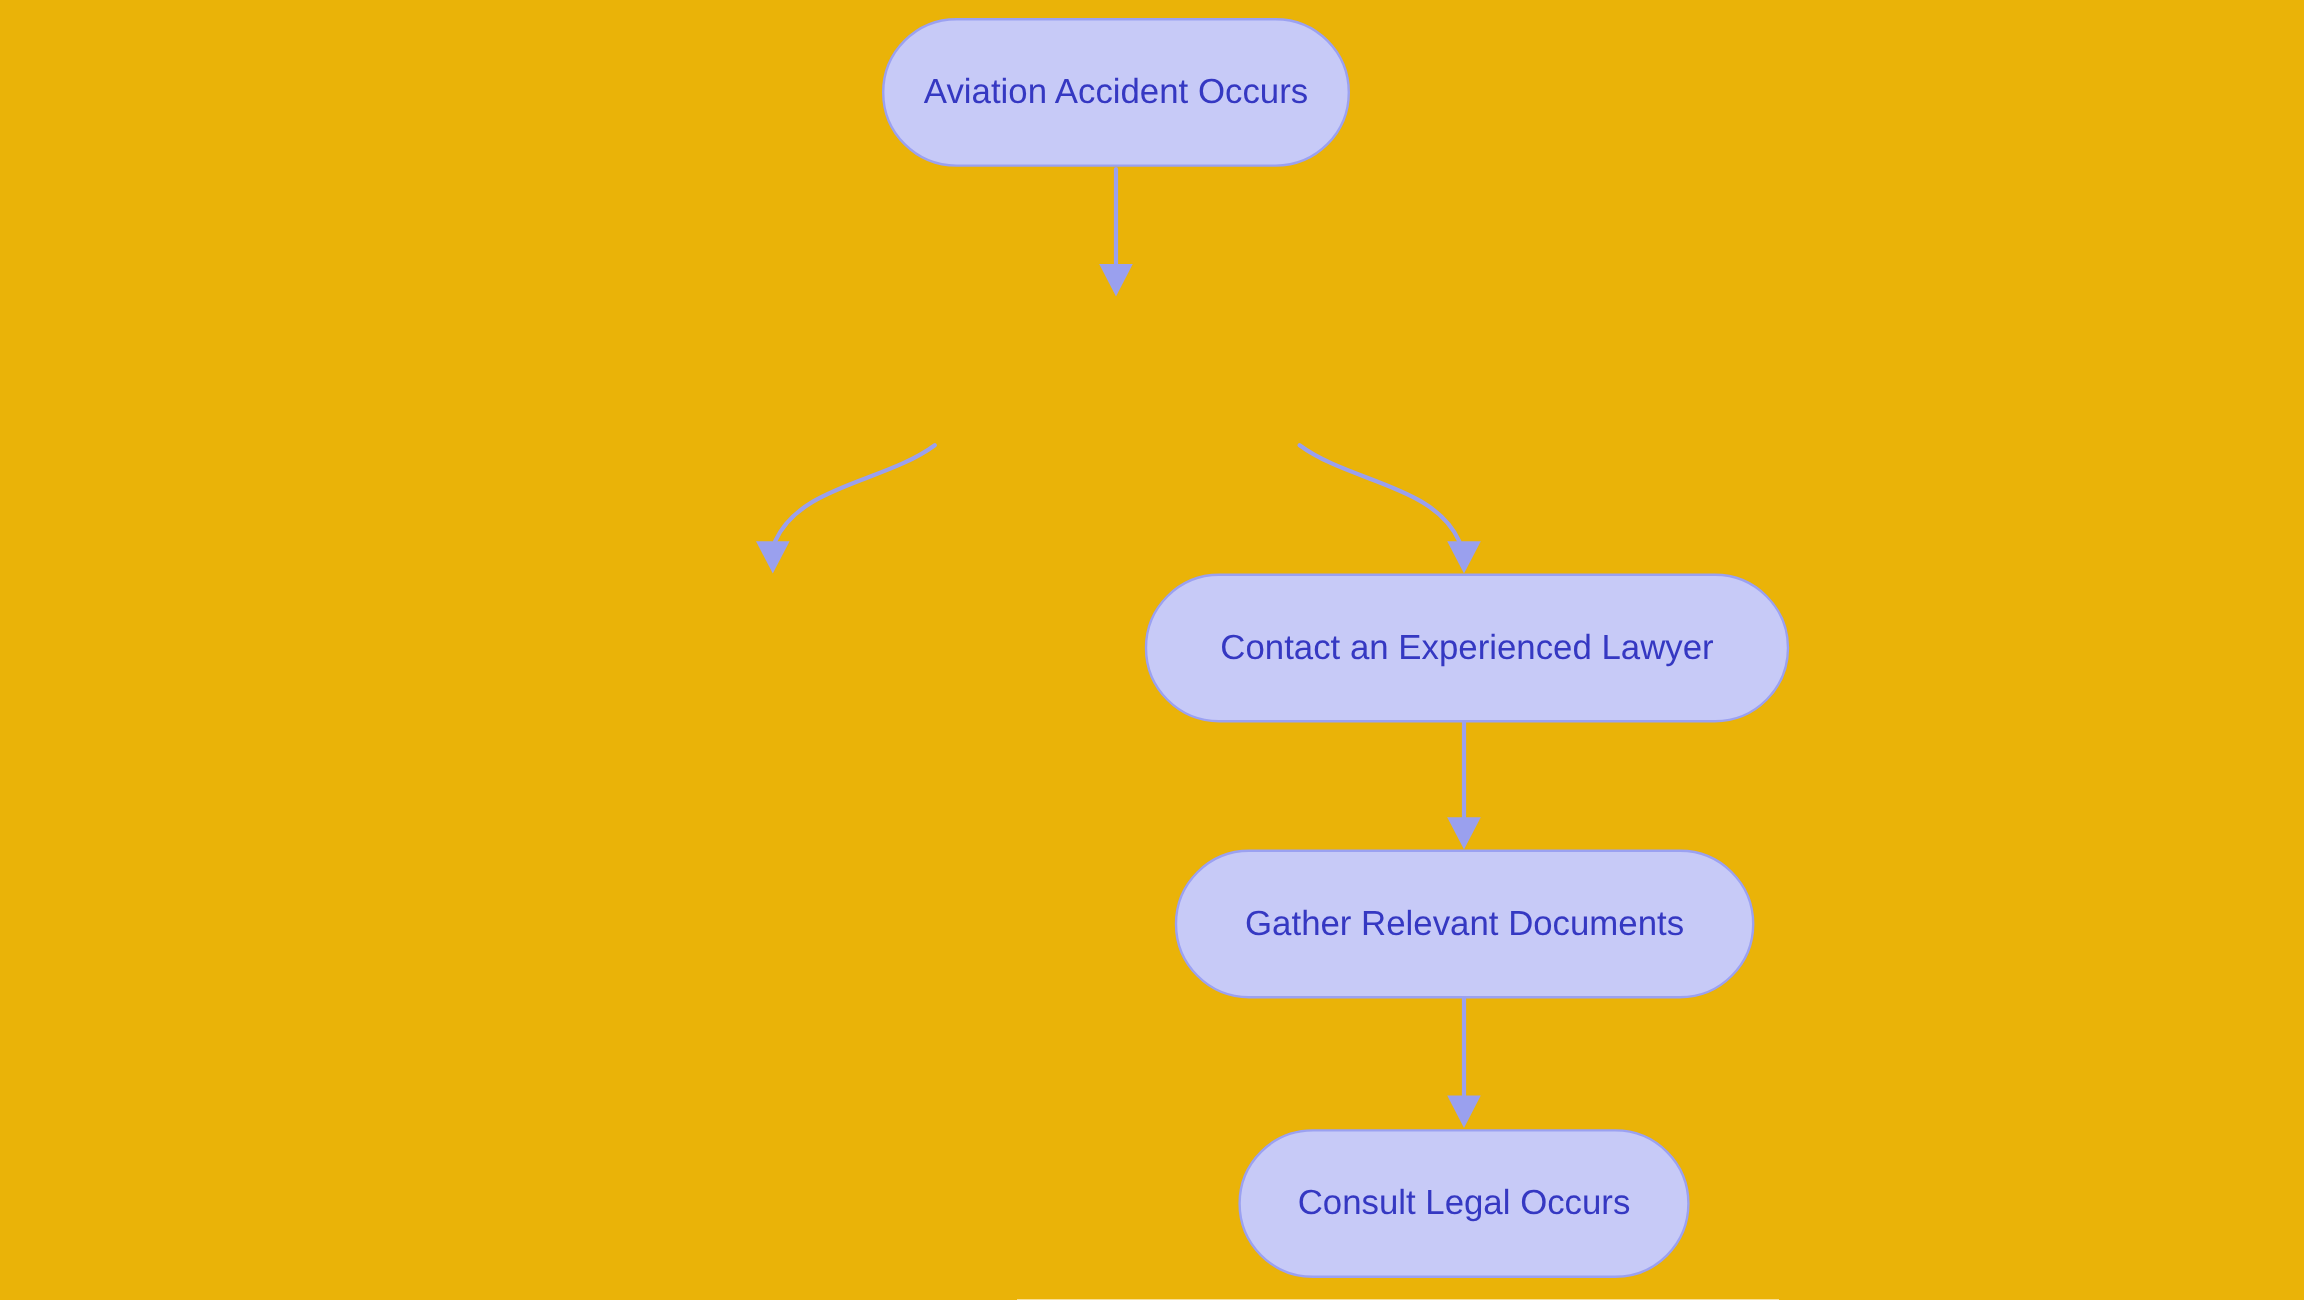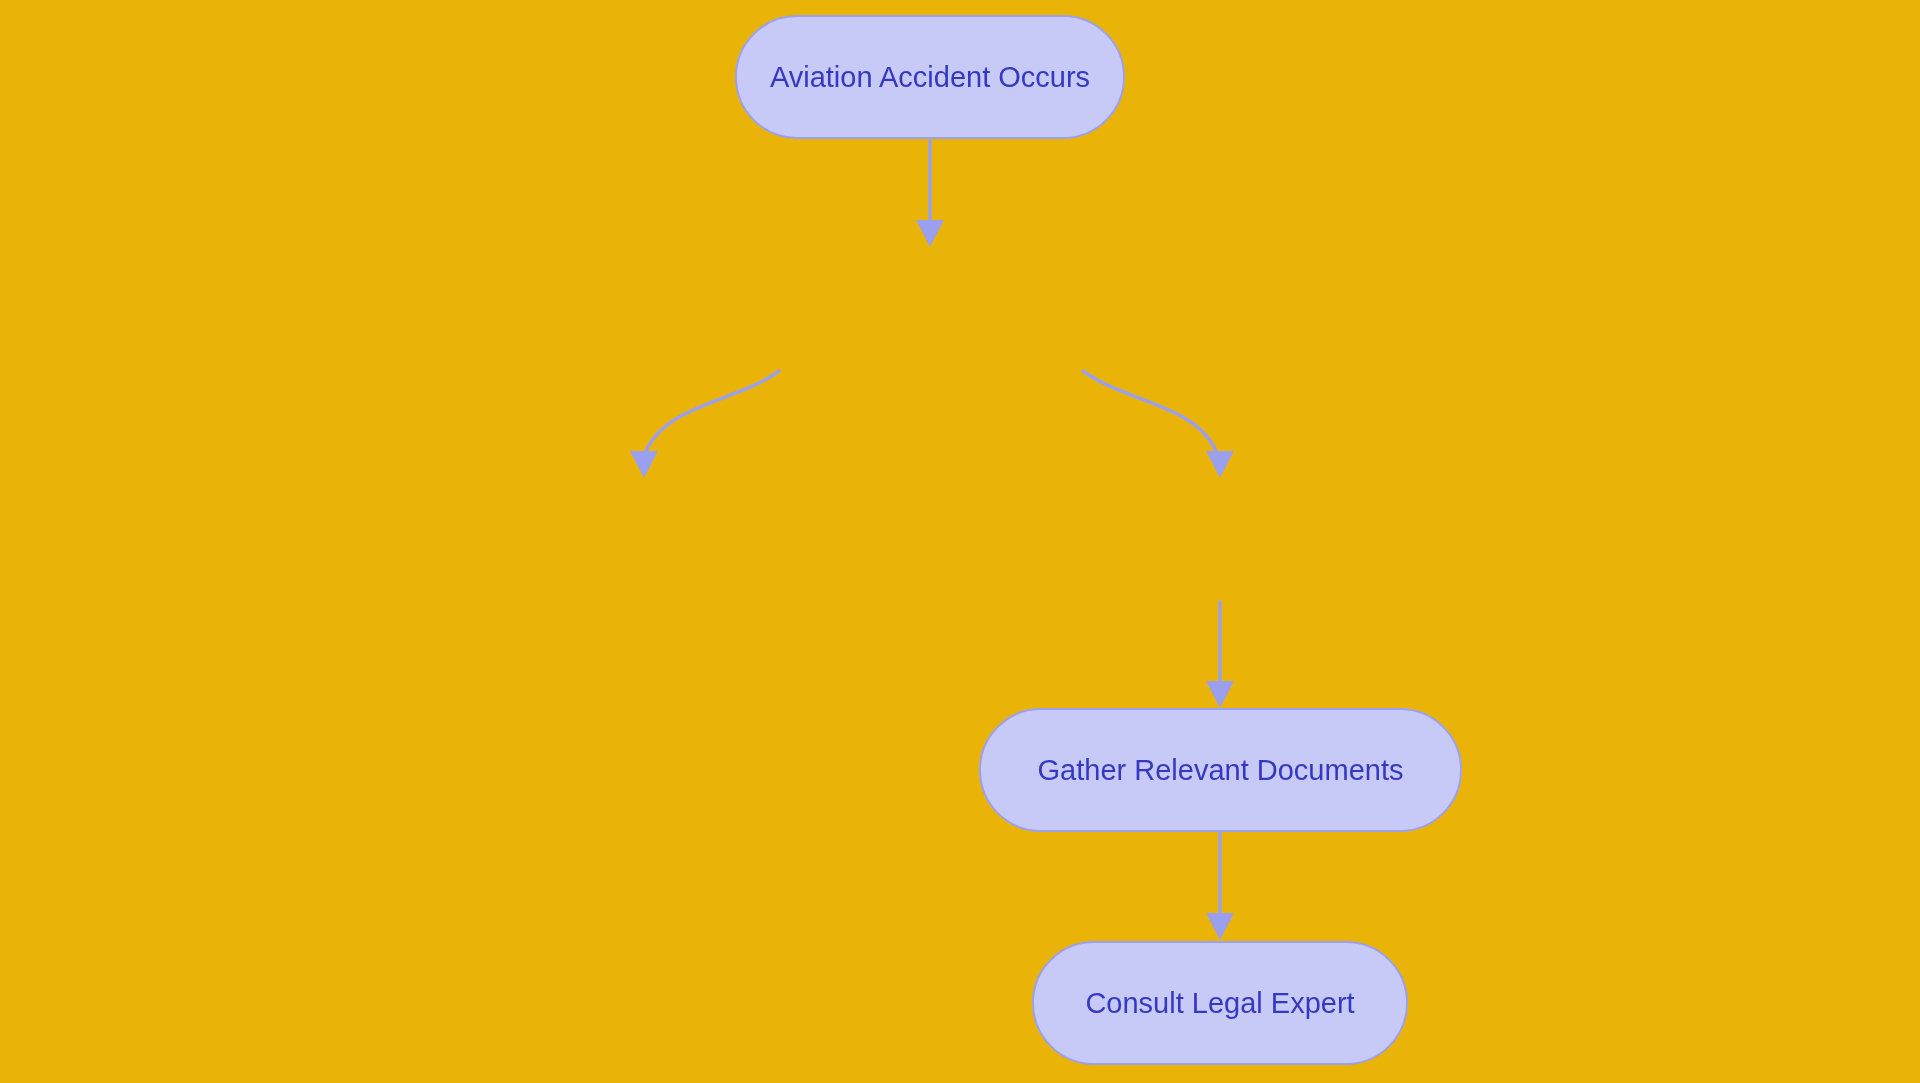--- a/index.html
+++ b/index.html
@@ -85,22 +85,25 @@
       <polygon class="edge-head" points="1206,913 1234,913 1220,940"></polygon>
     </g>
   </svg>
 
   <div class="node node-1">
     <span>Aviation Accident Occurs</span>
   </div>
 
 
 
+  <div class="node node-4">
+    <span>Contact an Experienced Lawyer</span>
+  </div>
 
   <div class="node node-5">
     <span>Gather Relevant Documents</span>
   </div>
 
   <div class="node node-6">
-    <span>Consult Legal Expert</span>
+    <span>Consult Legal Occurs</span>
   </div>
 
 </div>
 
 </body></html>

